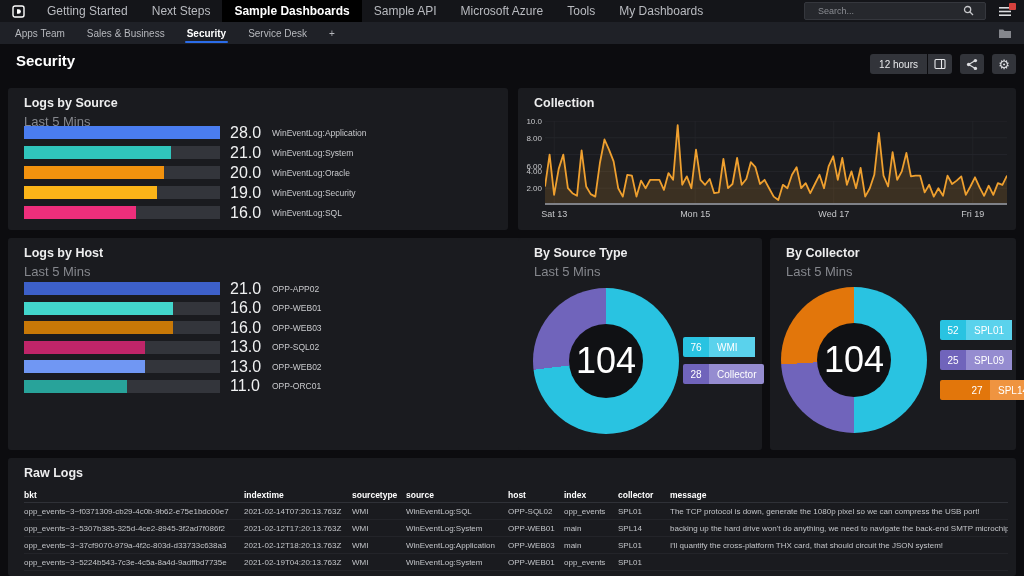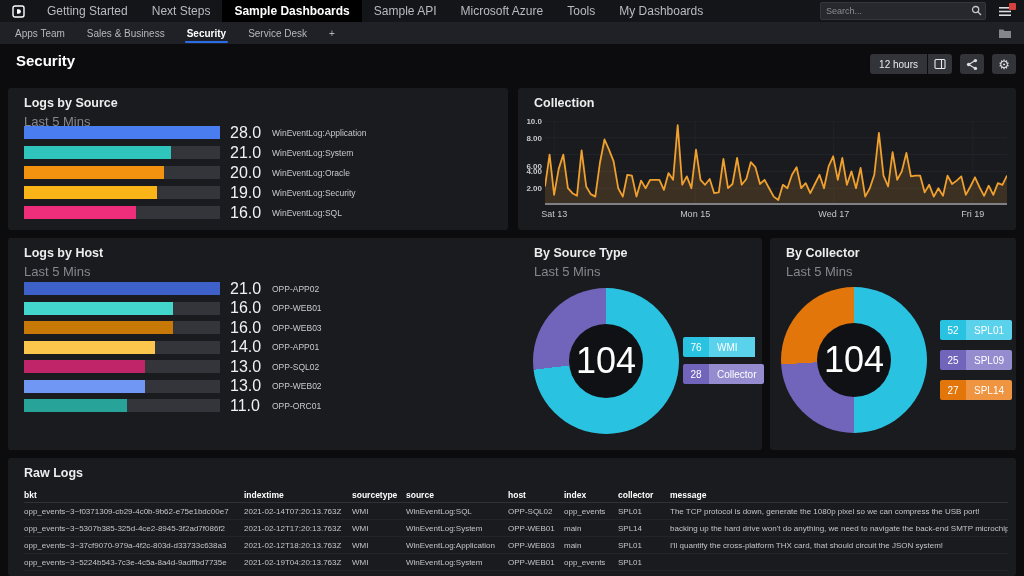--- a/index.html
+++ b/index.html
@@ -7,21 +7,21 @@
          font-family:"Liberation Sans",sans-serif;color:#e8e9eb;}
 
   
   .topnav{position:absolute;top:0;left:0;right:0;height:22px;background:#141519;display:flex;align-items:center;}
   .logo{margin:0 10px 0 12px;display:flex;align-items:center;}
   .topnav-tabs{display:flex;height:100%;}
   .topnav-tab{padding:0 12px;display:flex;align-items:center;font-size:12px;color:#b9bbc0;cursor:pointer;white-space:nowrap;}
   .topnav-tab.active{background:#000;color:#fff;font-weight:bold;}
   .topnav-right{margin-left:auto;display:flex;align-items:center;gap:12px;margin-right:12px;}
   .searchbox{width:158px;height:16px;background:#26282d;border:1px solid #35373d;border-radius:2px;
-             display:flex;align-items:center;padding:0 3px;}
+             display:flex;align-items:center;padding:0 11px;}
   .searchbox input{flex:1;background:transparent;border:none;color:#cfd0d4;font-size:9px;outline:none;font-family:inherit;}
   .searchbox input::placeholder{color:#8a8c92;}
   .menu-btn{position:relative;display:flex;align-items:center;cursor:pointer;}
   .menu-badge{position:absolute;top:-3px;right:-4px;width:7px;height:7px;background:#d6413d;border-radius:1px;}
 
   
   .subnav{position:absolute;top:22px;left:0;right:0;height:22px;background:#1f2127;display:flex;align-items:center;padding-left:4px;}
   .subnav-tab{padding:0 11px;height:100%;display:flex;align-items:center;font-size:10px;color:#b6b8bd;cursor:pointer;position:relative;white-space:nowrap;}
   .subnav-tab.active{color:#fff;font-weight:bold;}
   .subnav-tab.active::after{content:"";position:absolute;left:9px;right:9px;bottom:1px;height:2px;background:#2b6ce8;border-radius:1px;}
@@ -54,21 +54,21 @@
   #p-host .bars{top:44px;}
   .bar-row{display:flex;align-items:center;height:13px;margin-bottom:7px;}
   #p-host .bar-row{margin-bottom:6.5px;}
   .bar-track{width:196px;height:13px;background:#33353b;flex:none;}
   .bar-fill{height:100%;}
   .bar-value{margin-left:10px;font-size:16px;color:#f0f1f2;width:40px;flex:none;}
   .bar-label{font-size:8.5px;color:#c9cacd;margin-left:2px;white-space:nowrap;}
 
   
   .chart{position:absolute;left:27px;top:33px;width:462px;height:84px;}
-  .ytick{position:absolute;left:2px;width:22px;text-align:right;font-size:8px;color:#c6c7ca;font-weight:bold;}
+  .ytick{position:absolute;left:2px;width:22px;text-align:right;font-size:8px;color:#c6c7ca;}
   .xtick{position:absolute;top:121px;font-size:9px;color:#c6c7ca;transform:translateX(-50%);white-space:nowrap;}
 
   
   .donut{position:absolute;border-radius:50%;width:146px;height:146px;}
   #p-stype .donut{left:15px;top:50px;}
   #p-coll .donut{left:11px;top:49px;}
   .donut-hole{position:absolute;left:50%;top:50%;width:74px;height:74px;margin:-37px 0 0 -37px;border-radius:50%;
               background:#101114;display:flex;align-items:center;justify-content:center;}
   .donut-total{font-size:36px;font-weight:500;color:#fff;}
   .legend{position:absolute;display:flex;flex-direction:column;gap:7px;}
@@ -257,27 +257,20 @@
         </div>
         <div class="bar-row">
           <div class="bar-track">
             <div class="bar-fill" style="width: 76.1905%; background: rgb(200, 120, 7);"></div>
           </div>
           <span class="bar-value">16.0</span>
           <span class="bar-label">OPP-WEB03</span>
         </div>
         <div class="bar-row">
           <div class="bar-track">
-            <div class="bar-fill" style="width: 66.6667%; background: rgb(251, 198, 75);"></div>
-          </div>
-          <span class="bar-value">14.0</span>
-          <span class="bar-label">OPP-APP01</span>
-        </div>
-        <div class="bar-row">
-          <div class="bar-track">
             <div class="bar-fill" style="width: 61.9048%; background: rgb(192, 37, 105);"></div>
           </div>
           <span class="bar-value">13.0</span>
           <span class="bar-label">OPP-SQL02</span>
         </div>
         <div class="bar-row">
           <div class="bar-track">
             <div class="bar-fill" style="width: 61.9048%; background: rgb(112, 151, 243);"></div>
           </div>
           <span class="bar-value">13.0</span>
@@ -324,21 +317,21 @@
     <div class="legend">
         <div class="leg-badge">
           <div class="leg-num" style="background: rgb(41, 195, 225);">52</div>
           <div class="leg-label" style="background: rgb(90, 210, 236);">SPL01</div>
         </div>
         <div class="leg-badge">
           <div class="leg-num" style="background: rgb(112, 100, 187);">25</div>
           <div class="leg-label" style="background: rgb(149, 140, 208);">SPL09</div>
         </div>
         <div class="leg-badge">
-          <div class="leg-num" style="background: rgb(226, 118, 11);">27</div>
+          <div class="leg-num" style="background: rgb(226, 118, 11); padding-left: 24px;">27</div>
           <div class="leg-label" style="background: rgb(239, 148, 64);">SPL14</div>
         </div>
       </div>
   </div>
 
   <div class="panel" id="p-raw">
     <div class="panel-title">Raw Logs</div>
     <div class="rl-table" id="rl-table">
         <div class="rl-row head">
           <div>bkt</div>

